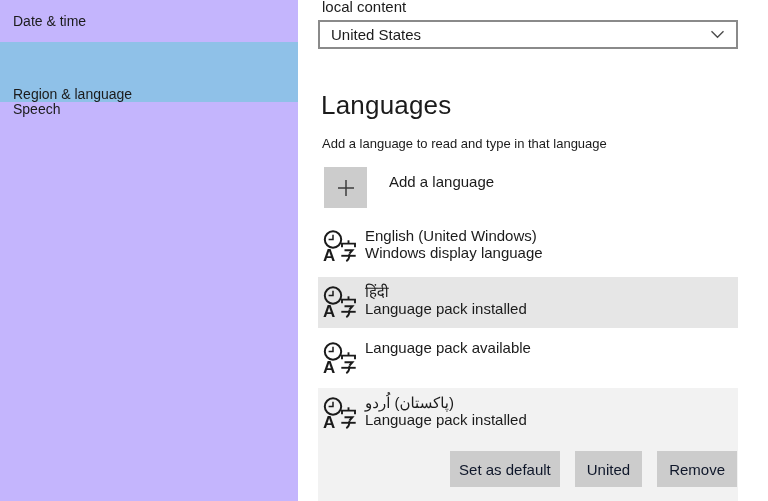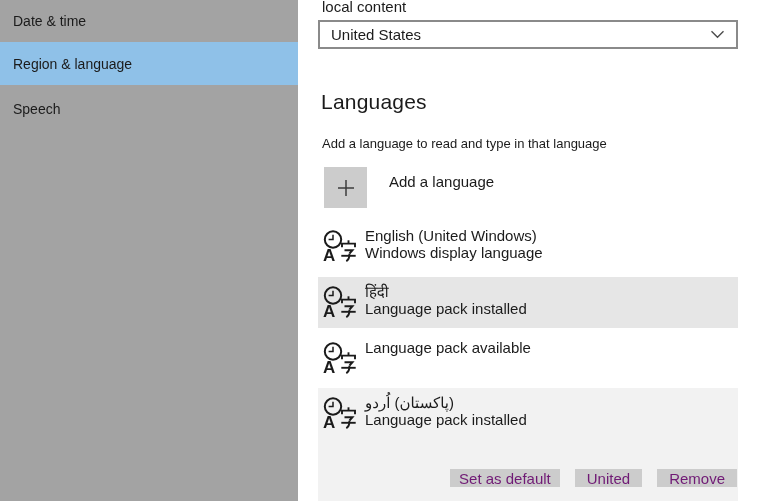--- a/index.html
+++ b/index.html
@@ -4,65 +4,65 @@
 <style>
   * { margin:0; padding:0; box-sizing:border-box; }
   html,body { background:#ffffff; }
   #app {
     position:relative; width:768px; height:501px;
     background:#ffffff; overflow:hidden;
     font-family:"Liberation Sans", sans-serif;
     color:#1b1b1b;
   }
   
-  .sidebar { position:absolute; left:0; top:0; width:298px; height:501px; background:#a3a3a3; }
+  .sidebar { position:absolute; left:0; top:0; width:298px; height:501px; background:#c4b5fd; }
   .nav-item {
     position:absolute; left:0; width:298px;
     display:flex; align-items:center; padding-left:13px;
     font-size:14px; cursor:pointer;
   }
   #nav-date   { top:0;    height:42px; }
-  #nav-region { top:42px; height:43px; background:#8fc1e8; }
+  #nav-region { top:42px; height:60px; background:#8fc1e8;align-items:flex-end; }
   #nav-speech { top:87px; height:44px; }
 
   
   .intro { position:absolute; left:322px; top:-2px; font-size:15px; line-height:17px; }
   .dropdown {
     position:absolute; left:318px; top:20px; width:420px; height:29px;
     border:2px solid #8a8a8a; background:#ffffff;
     display:flex; align-items:center; padding:0 11px; font-size:15px; cursor:default;text-align:right;
   }
   .dropdown .chev { margin-left:auto; display:flex; align-items:center; }
 
   
   .h-languages {
     position:absolute; left:321px; top:90px;
-    font-size:21px; font-weight:300; letter-spacing:.2px;
+    font-size:26px; font-weight:300; letter-spacing:.2px;
   }
   .desc { position:absolute; left:322px; top:136px; font-size:13px; }
 
   .add-lang { position:absolute; left:324px; top:167px; display:flex; cursor:pointer; }
   .plus-box { width:43px; height:41px; background:#cccccc; display:flex; align-items:center; justify-content:center; }
   .add-label { font-size:15px; margin-left:22px; margin-top:6px; }
 
   .tile { position:absolute; left:318px; width:420px; height:51px; cursor:pointer; }
   #tile-0 { top:221px; }
   #tile-1 { top:277px; background:#e6e6e6; }
   #tile-2 { top:333px; }
   #tile-3 { top:388px; height:113px; background:#f2f2f2; }
 
   .lang-icon { position:absolute; left:4px; top:8px; width:36px; height:33px; }
   .lines { position:absolute; left:47px; top:7px; font-size:15px; line-height:16.5px; }
   .lines .l1 { white-space:nowrap; }
   .lines .l2 { white-space:nowrap; }
 
   .actions { position:absolute; right:1px; bottom:14px; display:flex; gap:15px; }
   .actions button {
-    height:18px; background:#cccccc; border:none;
-    font-family:inherit; font-size:15px; color:#701a75;
+    height:36px; background:#cccccc; border:none;
+    font-family:inherit; font-size:15px; color:#0f172a;
     padding:0 12px; cursor:pointer;
   }
   #btn-default { min-width:104px; padding:0 9px; }
 </style>
 </head>
 <body>
 
 <div id="app">
 
   <nav class="sidebar">

